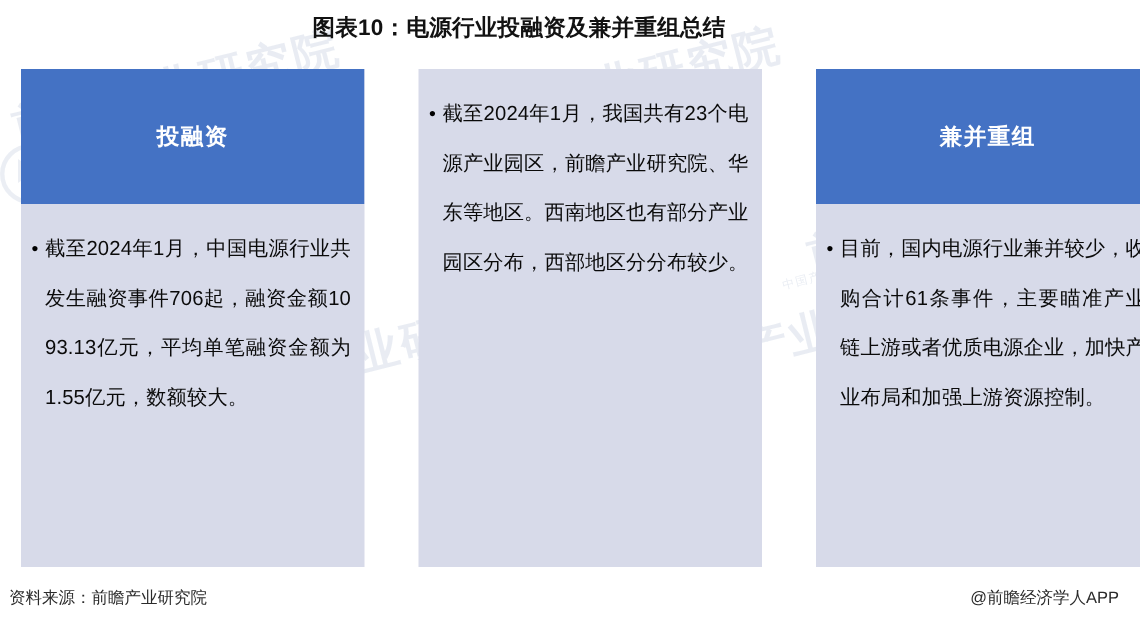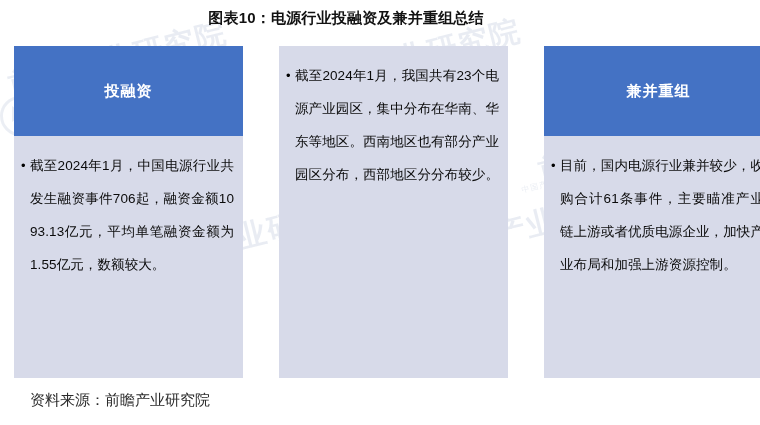--- a/index.html
+++ b/index.html
@@ -105,23 +105,23 @@
     color: #0a0a0a;
     text-align: justify;
     text-justify: inter-ideograph;
     letter-spacing: 0.1px;
     word-break: break-all;
   }
 
   
   #footer-source {
     position: absolute;
-    left: 30px;
+    left: 6px;
     top: 391px;
-    font-size: 15px;
+    font-size: 11px;
     color: #2b2b2b;
     white-space: nowrap;
   }
 
   #footer-brand {
     position: absolute;
     right: 14px;
     top: 391px;
     font-size: 11px;
     color: #2b2b2b;
@@ -205,34 +205,35 @@
           <span class="bullet-dot">•</span>
           <span class="bullet-text">截至2024年1月，中国电源行业共发生融资事件706起，融资金额1093.13亿元，平均单笔融资金额为1.55亿元，数额较大。</span>
         </div>
       </div>
     </div>
 
     <div class="card">
       <div class="card-body">
         <div class="bullet-row">
           <span class="bullet-dot">•</span>
-          <span class="bullet-text">截至2024年1月，我国共有23个电源产业园区，集中分布在华南、华东等地区。西南地区也有部分产业园区分布，西部地区分分布较少。</span>
+          <span class="bullet-text">截至2024年1月，我国共有23个电源产业园区，前瞻产业研究院、华东等地区。西南地区也有部分产业园区分布，西部地区分分布较少。</span>
         </div>
       </div>
     </div>
 
     <div class="card">
       <div class="card-header">
         <span class="card-header-label">兼并重组</span>
       </div>
       <div class="card-body">
         <div class="bullet-row">
           <span class="bullet-dot">•</span>
           <span class="bullet-text">目前，国内电源行业兼并较少，收购合计61条事件，主要瞄准产业链上游或者优质电源企业，加快产业布局和加强上游资源控制。</span>
         </div>
       </div>
     </div>
 
   </div>
 
   <div id="footer-source">资料来源：前瞻产业研究院</div>
+  <div id="footer-brand">@前瞻经济学人APP</div>
 
 </div>
 
 </body></html>

